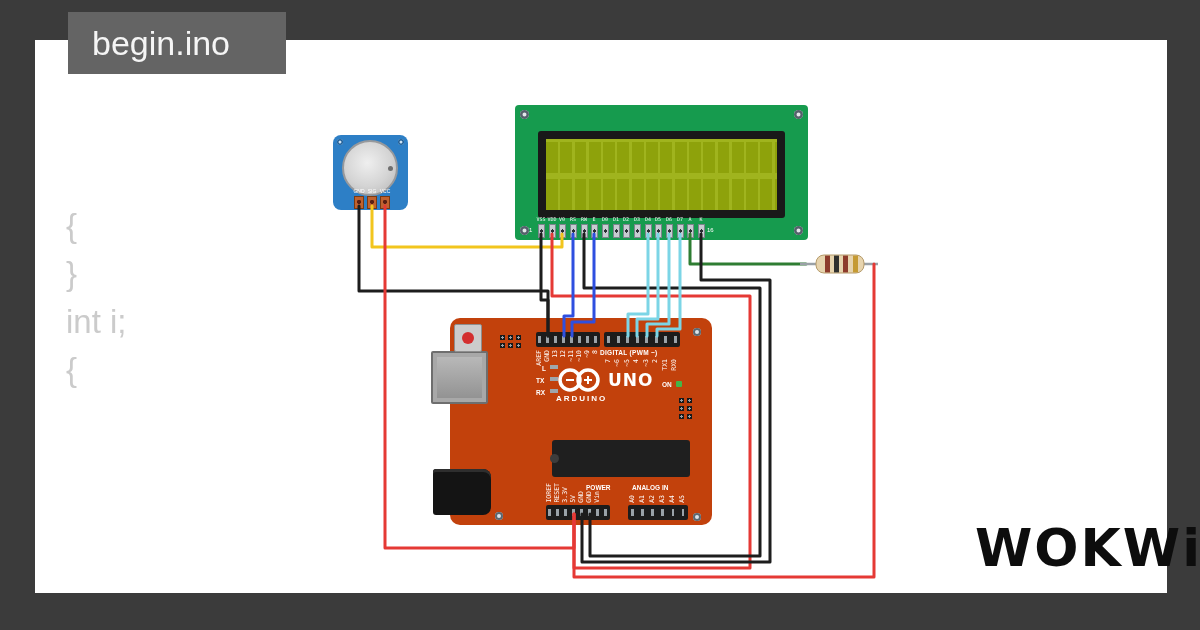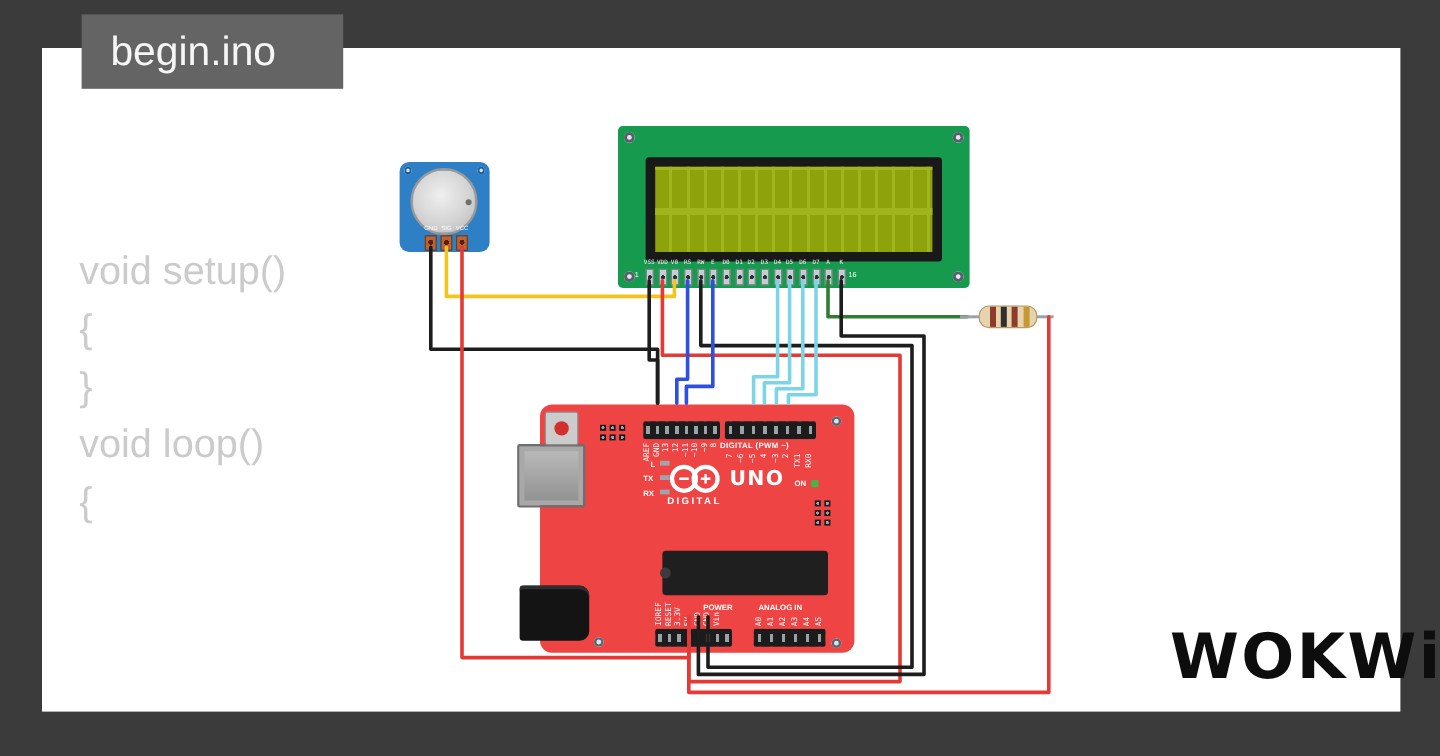--- a/index.html
+++ b/index.html
@@ -68,21 +68,21 @@
   .lcd-pad { position:absolute; top:119px; width:7px; height:14px;
              background:radial-gradient(circle at 50% 50%, #2a2e33 0 1.6px, #c7ccd1 1.8px);
              border:1px solid #7c858d; box-sizing:border-box; }
   .lcd-pin-label { position:absolute; top:112px; width:16px; text-align:center;
                    font-size:5px; line-height:1; color:#f4f4f4;
                    font-family:"DejaVu Sans Mono", monospace; }
   .lcd-num { position:absolute; top:122px; font-size:6px; color:#fff; }
 
   
   .uno { position:absolute; left:450px; top:318px; width:262px; height:207px;
-         background:#ef4444; border-radius:10px;margin-top:19px; }
+         background:#c2410c; border-radius:10px; }
   .uno-hole { position:absolute; width:8px; height:8px; border-radius:50%;
               background:#dce4ea; box-shadow:inset 0 0 0 2px #5b6770; }
   .uno-usb { position:absolute; left:-19px; top:33px; width:57px; height:53px;
              background:linear-gradient(180deg,#bcbcbc,#8f8f8f);
              border:2px solid #6e6e6e; box-sizing:border-box; border-radius:2px;
              box-shadow:inset 0 0 0 4px #a8a8a8; }
   .uno-jack { position:absolute; left:-17px; top:151px; width:58px; height:46px;
               background:#141414; border-radius:3px 8px 8px 3px;
               box-shadow:inset 0 3px 0 #2e2e2e; }
   .uno-reset { position:absolute; left:4px; top:6px; width:28px; height:28px;
@@ -134,24 +134,23 @@
   .icsp-top   { left:50px;  top:17px; grid-template-columns:repeat(3,5px); }
   .icsp-right { left:229px; top:80px; grid-template-columns:repeat(2,5px); }
 </style>
 </head>
 <body>
 
 <div class="card">
   <div class="code">
     <div class="code-line"></div>
     <div class="code-line"></div>
-    <div class="code-line">void setup()</div>
     <div class="code-line">{</div>
     <div class="code-line">}</div>
-    <div class="code-line">void loop()</div>
+    <div class="code-line">int i;</div>
     <div class="code-line">{</div>
   </div>
 </div>
 
 <div class="tab">
   <span>begin.ino</span>
 </div>
 
 <div class="logo">WOKWi</div>
 
@@ -278,21 +277,21 @@
     <span class="vlabel vl-bot" style="left:189px;">A1</span>
     <span class="vlabel vl-bot" style="left:199px;">A2</span>
     <span class="vlabel vl-bot" style="left:209px;">A3</span>
     <span class="vlabel vl-bot" style="left:219px;">A4</span>
     <span class="vlabel vl-bot" style="left:229px;">A5</span>
 
     <div class="uno-text lbl-digital">DIGITAL (PWM ~)</div>
     <div class="uno-text lbl-power">POWER</div>
     <div class="uno-text lbl-analog">ANALOG IN</div>
     <div class="uno-text lbl-uno">UNO</div>
-    <div class="uno-text lbl-arduino">DIGITAL</div>
+    <div class="uno-text lbl-arduino">ARDUINO</div>
 
     <span class="led-label" style="left:92px; top:47px;">L</span>
     <span class="led-label" style="left:86px; top:59px;">TX</span>
     <span class="led-label" style="left:86px; top:71px;">RX</span>
     <span class="led-bar" style="left:100px; top:47px;"></span>
     <span class="led-bar" style="left:100px; top:59px;"></span>
     <span class="led-bar" style="left:100px; top:71px;"></span>
     <span class="led-label" style="left:212px; top:63px;">ON</span>
     <span class="led-on"></span>
 

